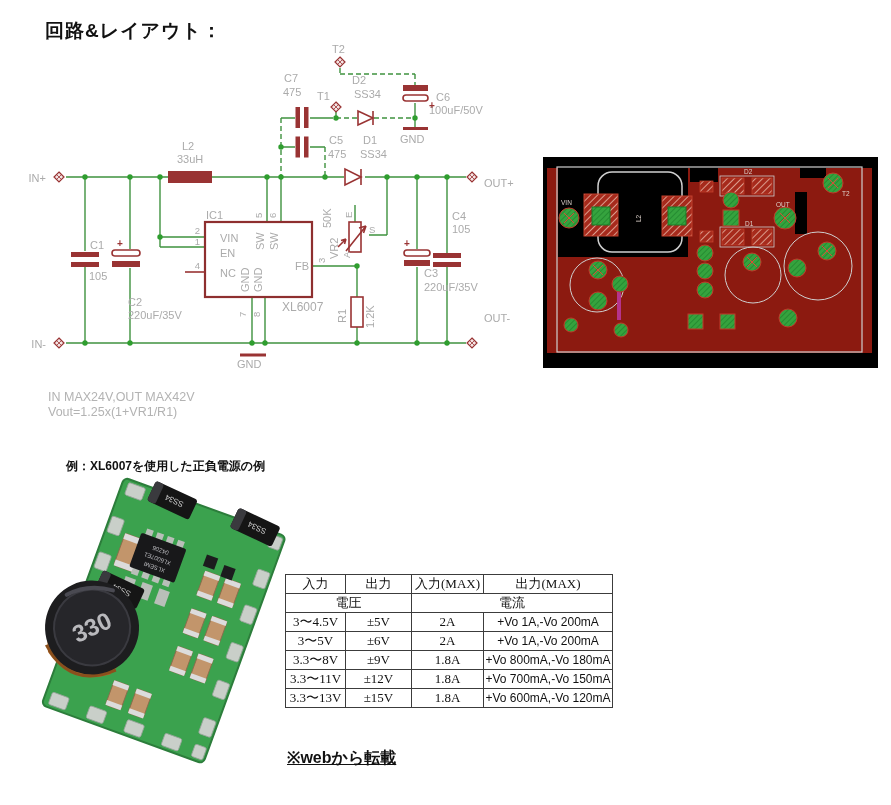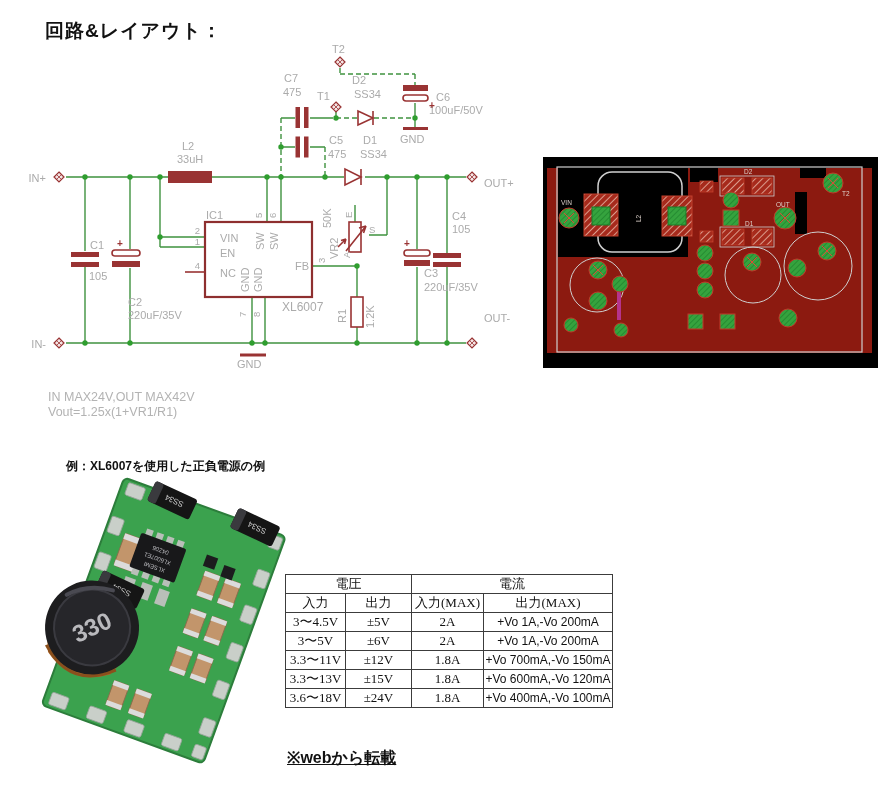--- a/index.html
+++ b/index.html
@@ -416,55 +416,55 @@
 
   <table class="spec abs" style="left:285px;top:574px;">
     <colgroup>
         <col style="width:60px">
         <col style="width:66px">
         <col style="width:72px">
         <col style="width:129px">
       </colgroup>
     <tbody>
         <tr>
-      <th colspan="2">電圧</th>
-      <th colspan="2">電流</th>
-    </tr>
-    <tr>
       <th>入力</th>
       <th>出力</th>
       <th>入力(MAX)</th>
       <th>出力(MAX)</th>
     </tr>
     <tr>
+      <th colspan="2">電圧</th>
+      <th colspan="2">電流</th>
+    </tr>
+    <tr>
       <td>3〜4.5V</td>
       <td>±5V</td>
       <td>2A</td>
       <td class="outcol">+Vo 1A,-Vo 200mA</td>
     </tr>
     <tr>
       <td>3〜5V</td>
       <td>±6V</td>
       <td>2A</td>
       <td class="outcol">+Vo 1A,-Vo 200mA</td>
     </tr>
     <tr>
+      <td>3.3〜8V</td>
+      <td>±9V</td>
+      <td>1.8A</td>
+      <td class="outcol">+Vo 800mA,-Vo 180mA</td>
+    </tr>
+    <tr>
       <td>3.3〜11V</td>
       <td>±12V</td>
       <td>1.8A</td>
       <td class="outcol">+Vo 700mA,-Vo 150mA</td>
     </tr>
     <tr>
       <td>3.3〜13V</td>
       <td>±15V</td>
       <td>1.8A</td>
       <td class="outcol">+Vo 600mA,-Vo 120mA</td>
     </tr>
-    <tr>
-      <td>3.6〜18V</td>
-      <td>±24V</td>
-      <td>1.8A</td>
-      <td class="outcol">+Vo 400mA,-Vo 100mA</td>
-    </tr>
   </tbody>
     </table>
 
 </div>
 
 </body></html>

